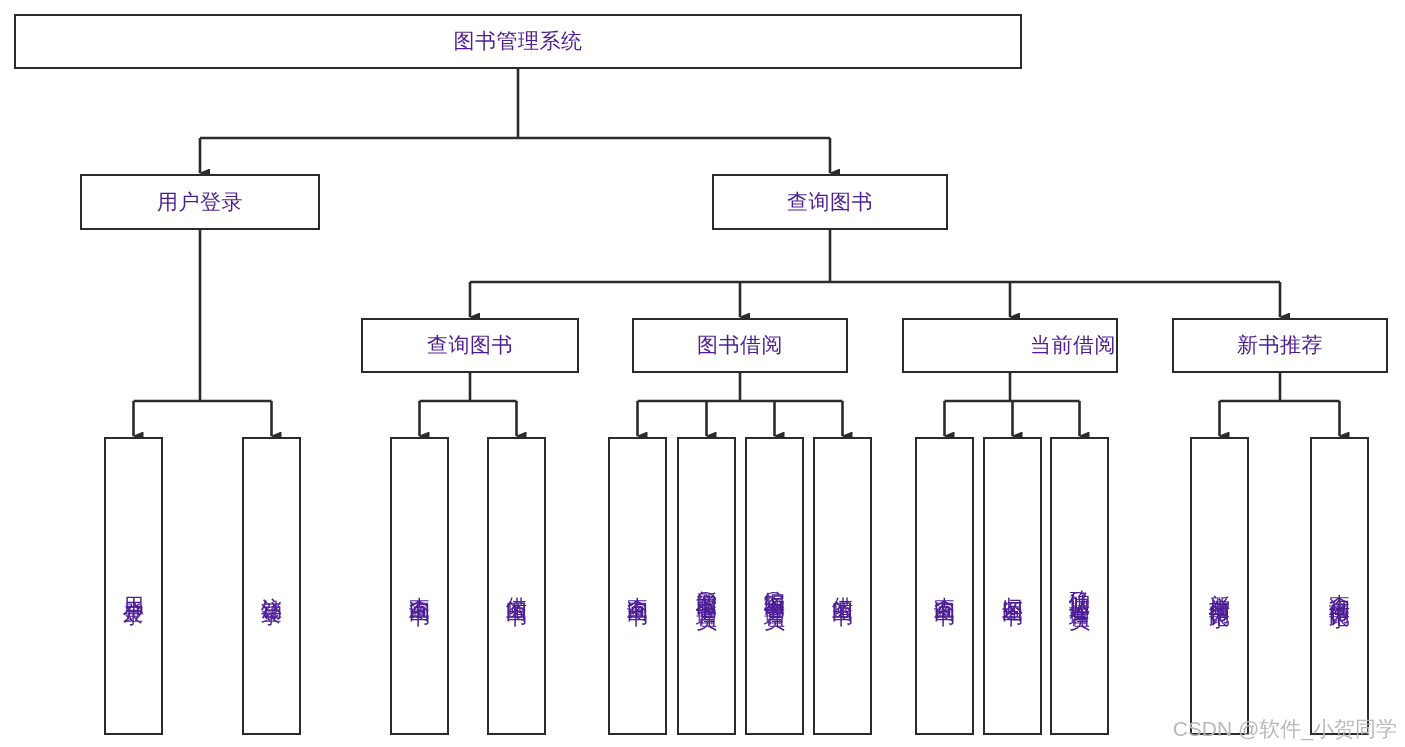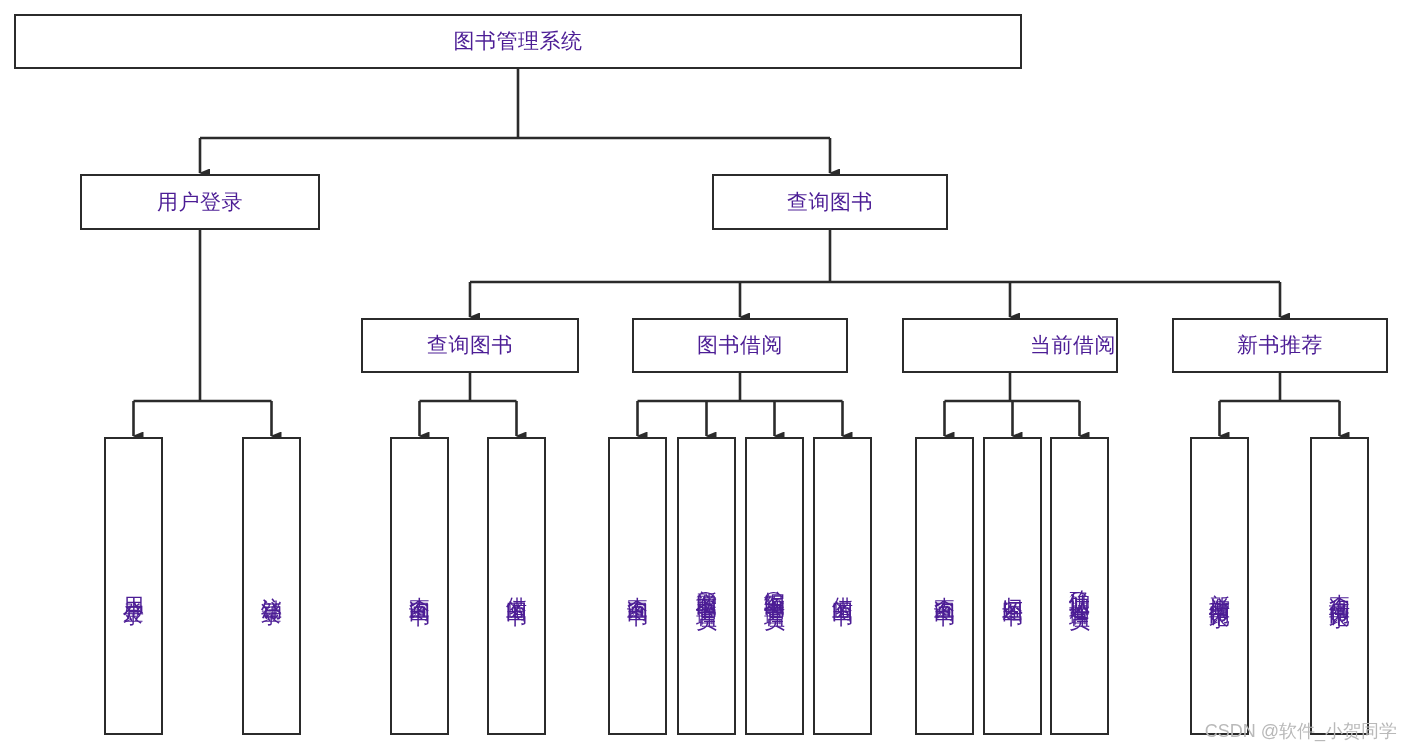--- a/index.html
+++ b/index.html
@@ -46,21 +46,21 @@
     text-orientation: upright;
     letter-spacing: 3px;
     font-size: 21px;
     white-space: nowrap;
   }
   .watermark {
     position: absolute;
     right: 8px;
     bottom: 4px;
     color: #b9b9b9;
-    font-size: 18px;
+    font-size: 21px;
     z-index: 3;
     white-space: nowrap;
     user-select: none;
     margin-left: 44px;
   }
 </style>
 </head>
 <body>
 
 <div id="canvas">

